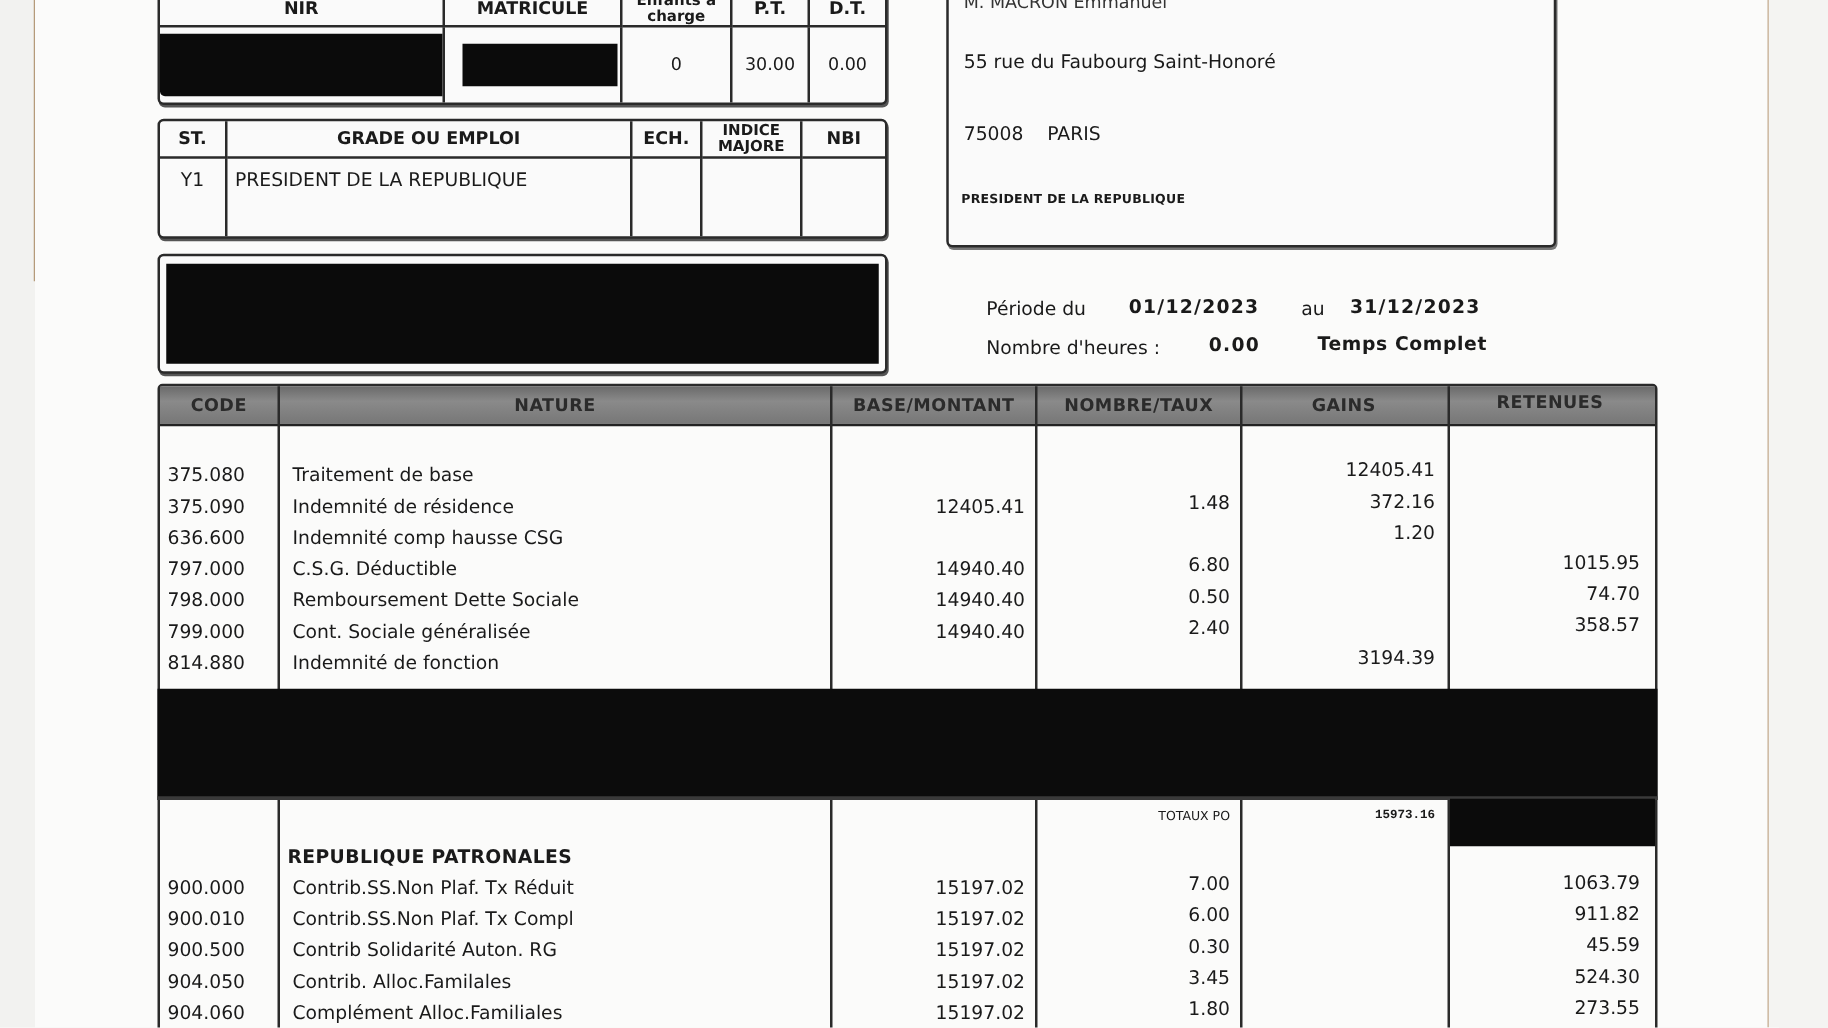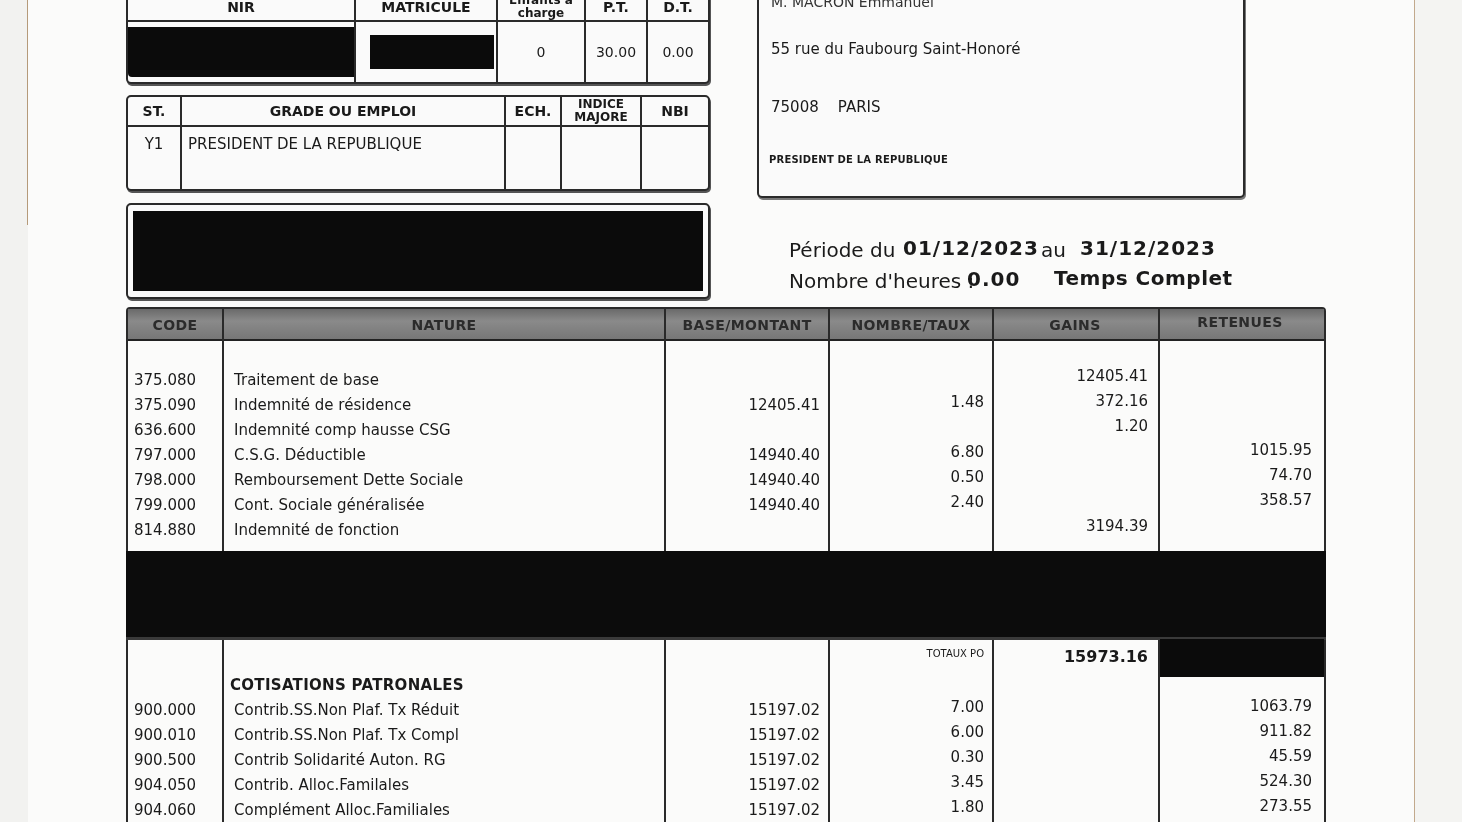--- a/index.html
+++ b/index.html
@@ -32,21 +32,21 @@
   .t-grade { width: 100%; height: 100%; }
   .t-grade td { border-right: 2px solid #2a2a2a; padding: 0; vertical-align: top; }
   .t-grade td:last-child { border-right: none; }
   .t-grade tr.h td { height: 28px; border-bottom: 2px solid #2a2a2a; vertical-align: middle; font-weight: bold; font-size: 14px; text-align: center; }
   .t-grade tr.b td { font-size: 15px; padding-top: 8px; }
 
   
   .addr-line { position: absolute; left: 12px; font-size: 15px; }
   .addr-small { position: absolute; left: 10px; font-size: 10px; font-weight: bold; letter-spacing: 0.2px; }
 
-  .period { position: absolute; font-size: 20px; }
+  .period { position: absolute; font-size: 15px; }
   .period b { font-weight: bold; letter-spacing: 1px; }
 
   
   .main {
     position: absolute; left: 126px; top: 307px; width: 1196px; height: 540px;
     border: 2px solid #2a2a2a; border-radius: 4px; background: #fbfbfa;
   }
   .main-hdr {
     position: absolute; left: 0; top: 0; width: 100%; height: 30px;
     background: linear-gradient(#6a6a6a, #8a8a8a 40%, #777);
@@ -60,21 +60,21 @@
   .c-nat { left: 106px; }
   .c-base { right: 504px; text-align: right; }
   .c-taux { right: 340px; text-align: right; }
   .c-gain { right: 176px; text-align: right; }
   .c-ret { right: 12px; text-align: center; margin-left: 20px; }
   .redact-band {
     position: absolute; left: -2px; top: 242px; width: 1200px; height: 86px;
     background: #0c0c0c; border-bottom: 3px solid #3a3a3a;
   }
   .tot-label { position: absolute; font-size: 10px; }
-  .tot-val { position: absolute; font-size: 16px; font-weight: bold; }
+  .tot-val { position: absolute; font-size: 10px; font-weight: bold; font-family: Liberation Mono, monospace; }
   .tot-redact { position: absolute; background: #0b0b0b; }
   .section-title { position: absolute; font-size: 15px; font-weight: bold; letter-spacing: 0.3px; }
 </style>
 </head>
 <body>
 
 <div class="edge-left"></div>
 <div class="edge-left-line"></div>
 <div class="paper"></div>
 
@@ -217,21 +217,21 @@
     <span class="c-gain" style="top:-4px;">3194.39</span>
     <span class="c-ret"></span>
   </div>
 
   <div class="redact-band"></div>
 
   <div class="tot-label" style="right:340px; top:339px;">TOTAUX PO</div>
   <div class="tot-val" style="right:176px; top:338px;">15973.16</div>
   <div class="tot-redact" style="left:1032px; top:330px; width:164px; height:38px;"></div>
 
-  <div class="section-title" style="left:102px; top:367px;">COTISATIONS PATRONALES</div>
+  <div class="section-title" style="left:102px; top:367px;">REPUBLIQUE PATRONALES</div>
 
   <div class="row" style="top:392px;">
     <span class="c-code">900.000</span>
     <span class="c-nat">Contrib.SS.Non Plaf. Tx Réduit</span>
     <span class="c-base">15197.02</span>
     <span class="c-taux" style="top:-3px;">7.00</span>
     <span class="c-gain"></span>
     <span class="c-ret" style="top:-4px;">1063.79</span>
   </div>
   <div class="row" style="top:417px;">

